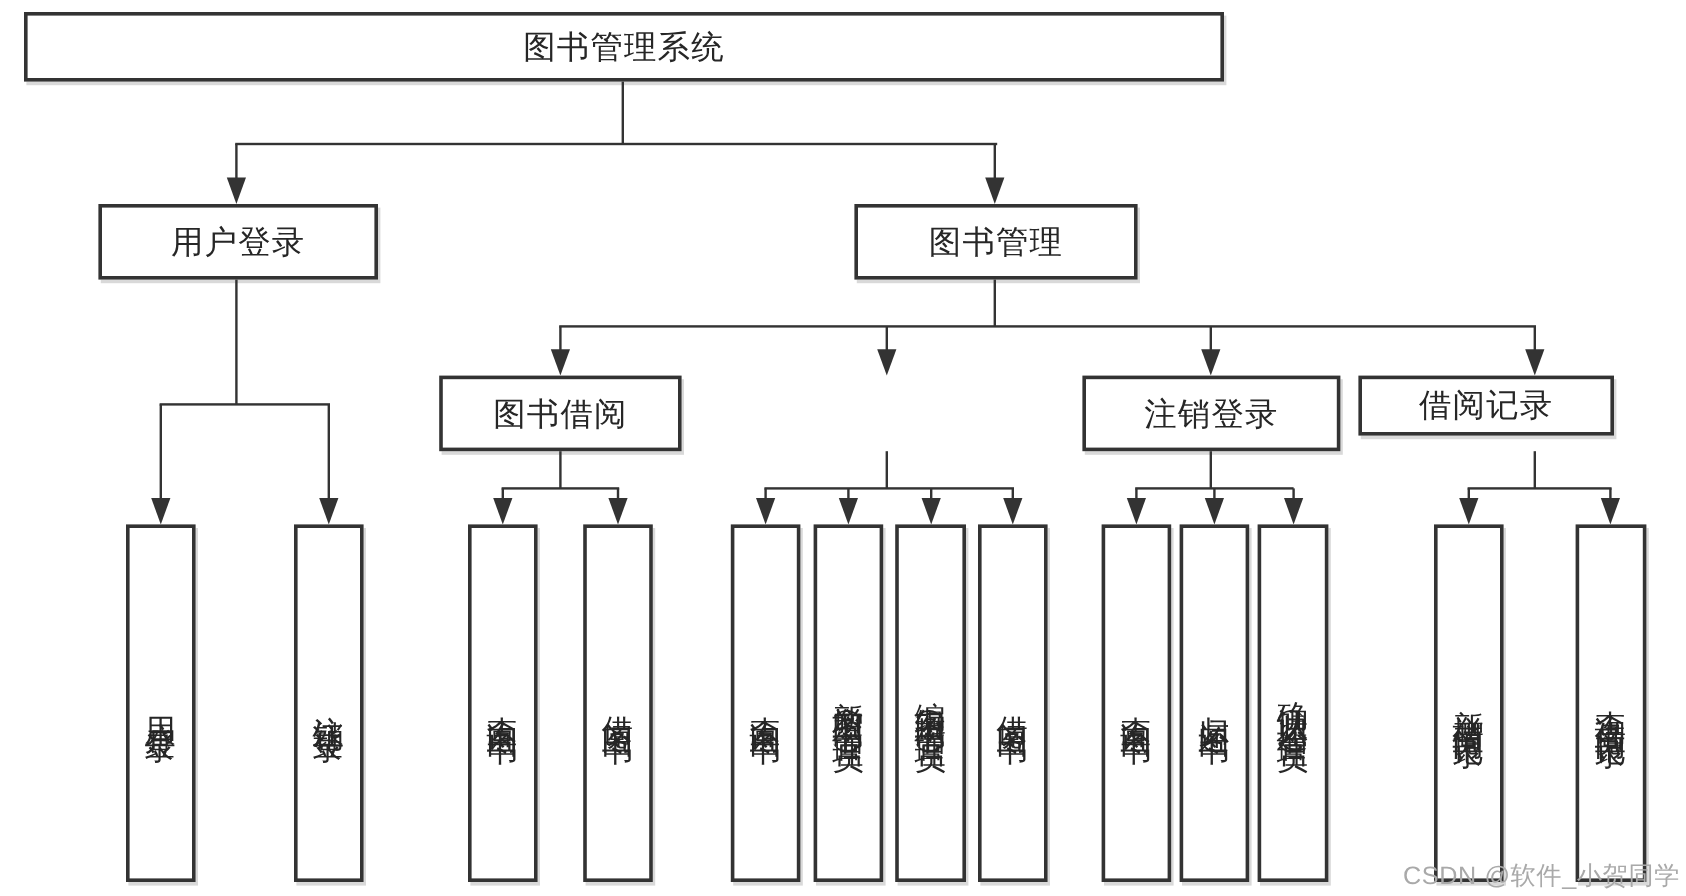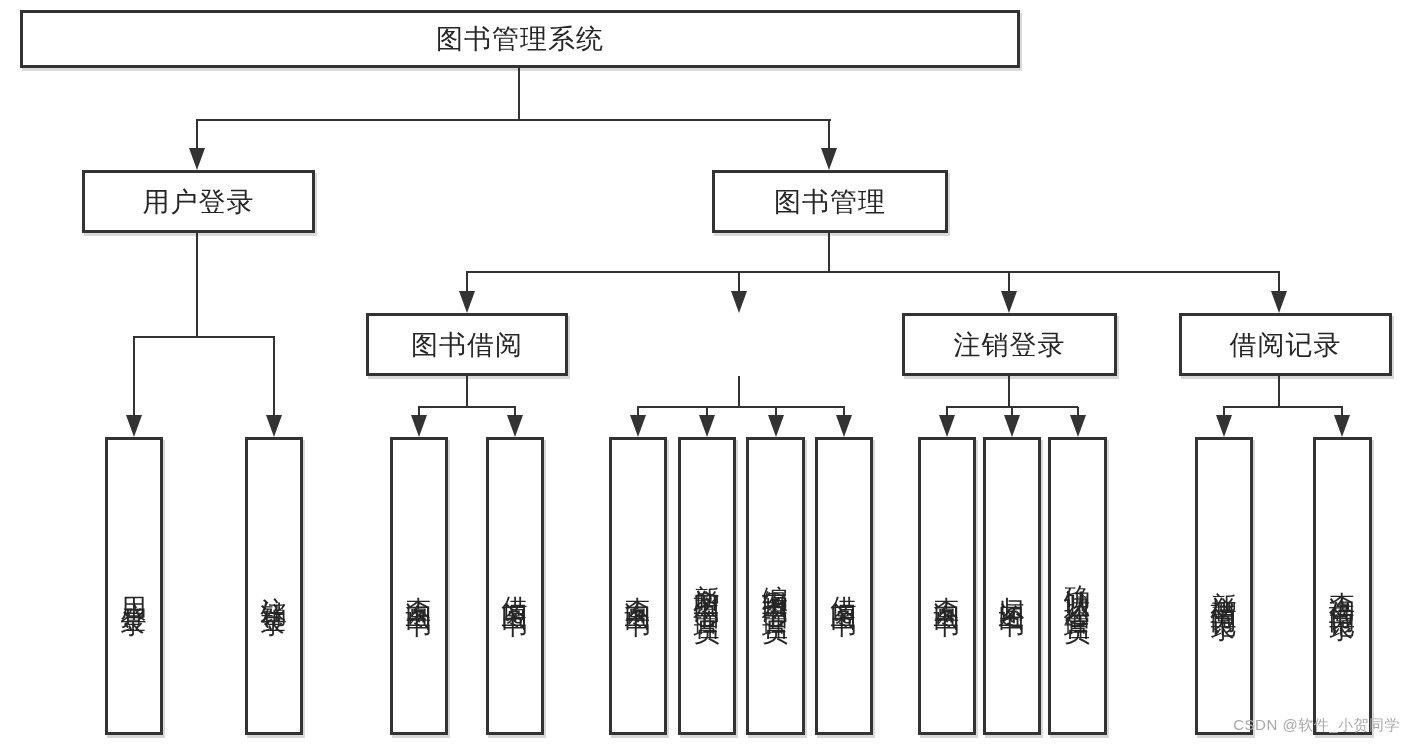--- a/index.html
+++ b/index.html
@@ -23,21 +23,21 @@
   .vl{position:absolute;width:2px;background:var(--line,#333333);}
   .hl{position:absolute;height:2px;background:var(--line,#333333);}
   .ar{
     position:absolute;width:0;height:0;
     border-left:8px solid transparent;border-right:8px solid transparent;
     border-top:22px solid var(--line,#333333);
     transform:translateX(-50%);
   }
   .watermark{
     position:absolute;top:716px;right:5px;z-index:5;
-    font-size:15px;color:var(--watermark,#a9a9a9);letter-spacing:.5px;
+    font-size:21px;color:var(--watermark,#a9a9a9);letter-spacing:.5px;
   }
 </style>
 </head>
 <body>
 
 <div class="canvas">
 
   <div class="box h" style="left:20px;top:10px;width:1000px;height:58px;">图书管理系统</div>
 
   <div class="vl" style="left:518px;top:68px;height:52px;"></div>
@@ -63,21 +63,21 @@
   <div class="vl" style="left:738px;top:272px;height:20px;"></div>
   <div class="vl" style="left:1008px;top:272px;height:20px;"></div>
   <div class="vl" style="left:1278px;top:272px;height:20px;"></div>
   <div class="ar" style="left:467px;top:291px;"></div>
   <div class="ar" style="left:739px;top:291px;"></div>
   <div class="ar" style="left:1009px;top:291px;"></div>
   <div class="ar" style="left:1279px;top:291px;"></div>
 
   <div class="box h" style="left:366px;top:313px;width:202px;height:63px;">图书借阅</div>
   <div class="box h" style="left:902px;top:313px;width:215px;height:63px;">注销登录</div>
-  <div class="box h" style="left:1179px;top:313px;width:213px;height:63px;">借阅记录</div>
+  <div class="box h" style="left:1132px;top:313px;width:213px;height:50px;">借阅记录</div>
 
   <div class="vl" style="left:466px;top:376px;height:31px;"></div>
   <div class="vl" style="left:738px;top:376px;height:31px;"></div>
   <div class="vl" style="left:1008px;top:376px;height:31px;"></div>
   <div class="vl" style="left:1278px;top:376px;height:31px;"></div>
 
   <div class="hl" style="left:418px;top:406px;width:98px;"></div>
   <div class="hl" style="left:637px;top:406px;width:208px;"></div>
   <div class="hl" style="left:946px;top:406px;width:132px;"></div>
   <div class="hl" style="left:1223px;top:406px;width:120px;"></div>

